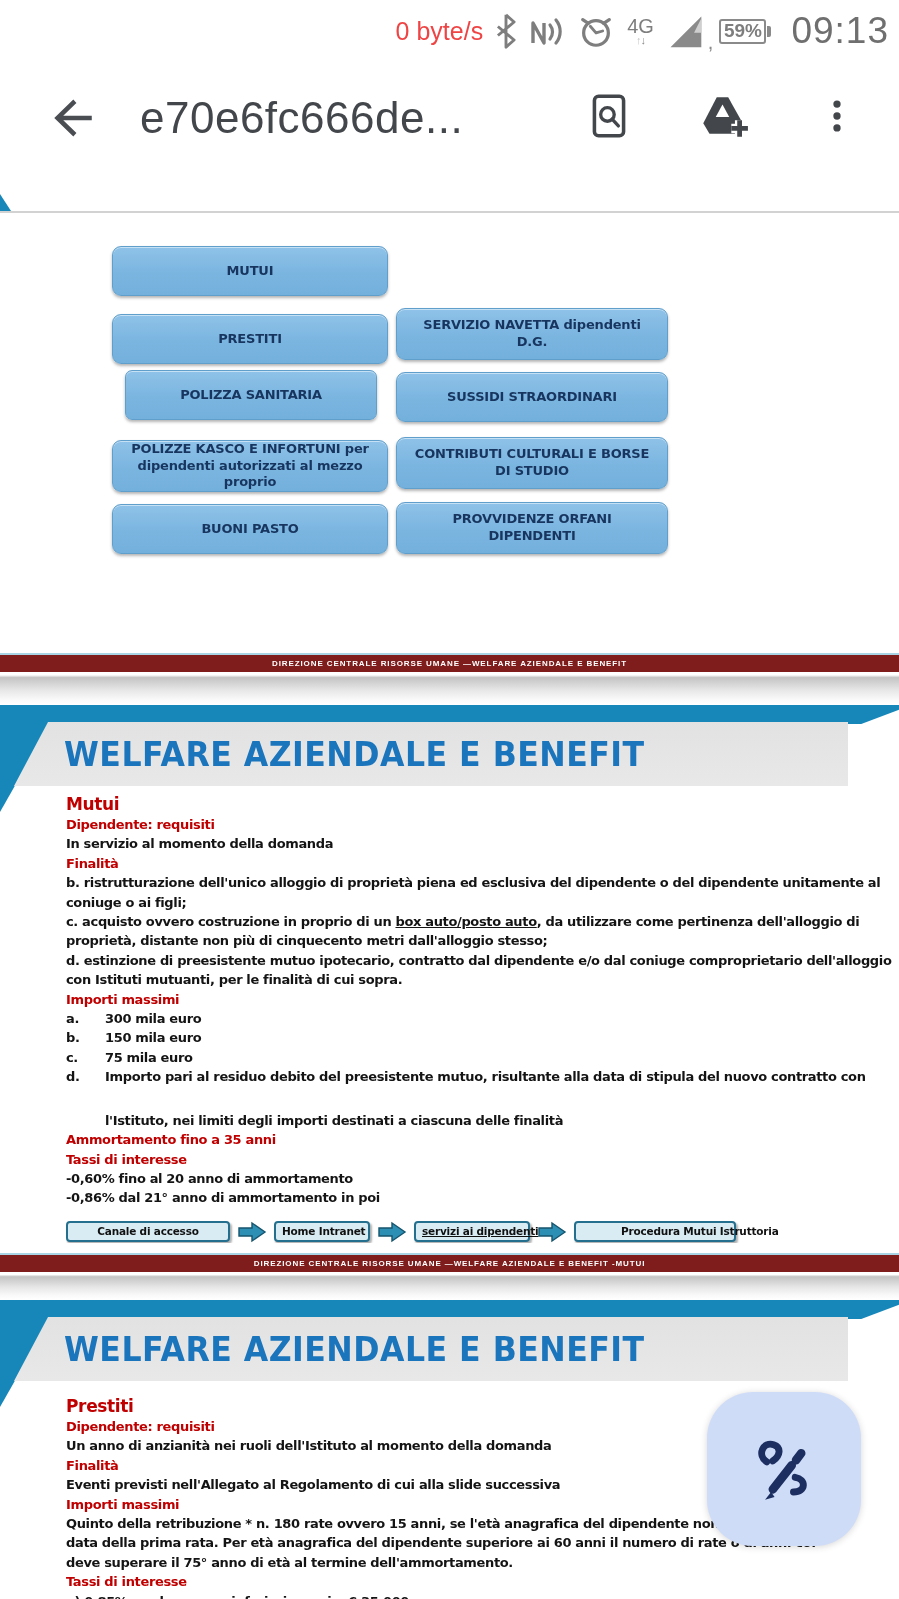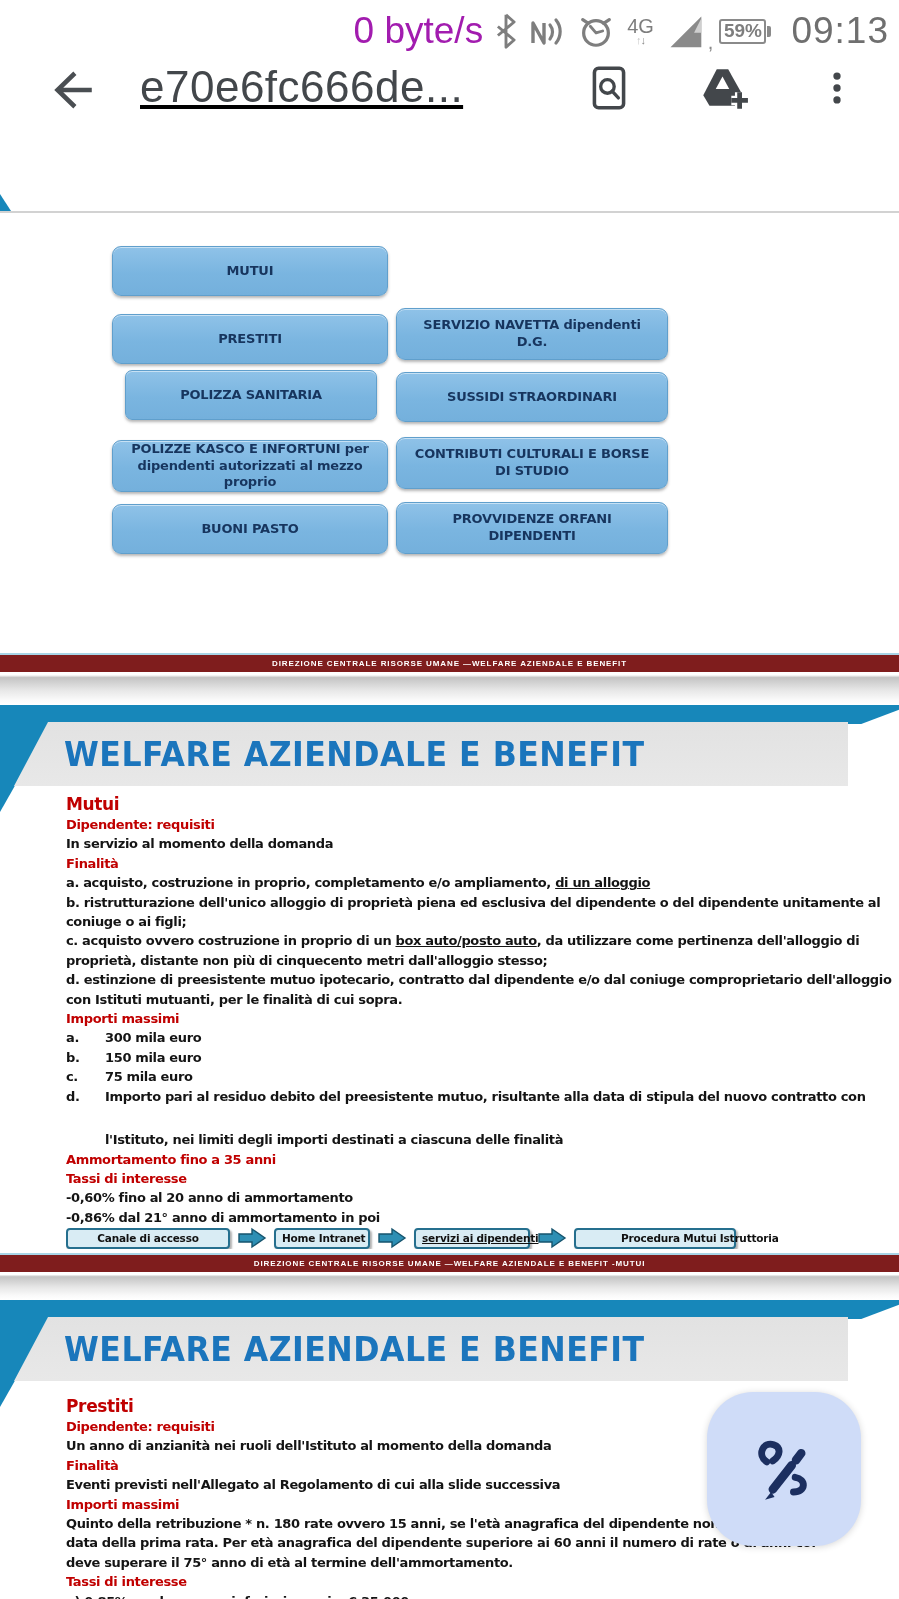--- a/index.html
+++ b/index.html
@@ -3,36 +3,36 @@
 <meta charset="utf-8">
 <style>
   * { margin:0; padding:0; box-sizing:border-box; }
   html,body { background:#fff; }
   .screen { position:relative; width:899px; height:1599px; overflow:hidden; background:#fff;
             font-family:"Liberation Sans", sans-serif; }
 
   
   .status-bar { height:62px; display:flex; align-items:center; justify-content:flex-end;
                 padding-right:10px; gap:12px; color:#7e7e7e; }
-  .sb-text { font-size:37px; color:#a21caf; }
+  .sb-text { font-size:25px; color:#ef4444; }
   .sb-ic { display:flex; align-items:center; }
   .sb-4g { display:flex; flex-direction:column; align-items:center; line-height:1; }
   .sb-4g .t { font-size:20px; color:#7e7e7e; }
   .sb-4g .arr { font-size:11px; letter-spacing:-1px; margin-top:-1px; }
   .sb-4g .arr .up { color:#c4c4c4; } .sb-4g .arr .dn { color:#8a8a8a; }
   .sb-comma { font-size:20px; color:#8a8a8a; align-self:flex-end; margin:0 -6px 8px -8px; }
   .batt { display:flex; align-items:center; }
   .batt-body { width:47px; height:25px; border:2.5px solid #8a8a8a; border-radius:3px;
                display:flex; align-items:center; justify-content:center;
                font-size:19px; font-weight:bold; color:#7e7e7e; }
   .batt-nub { width:4px; height:11px; background:#8a8a8a; border-radius:0 2px 2px 0; margin-left:1px; }
   .sb-time { font-size:37px; color:#6f6f6f; letter-spacing:1px; margin-left:8px; }
 
   
-  .toolbar { height:112px; display:flex; align-items:flex-start; padding:0 34px 0 42px; background:#fff;text-decoration:underline; }
+  .toolbar { height:112px; display:flex; align-items:center; padding:0 34px 0 42px; background:#fff; }
   .tb-back { width:56px; height:56px; display:flex; align-items:center; justify-content:center; cursor:pointer; }
   .tb-title { font-size:44px; color:#43474b; margin-left:42px; flex:1; white-space:nowrap;
               overflow:hidden; letter-spacing:0.5px; }
   .tb-actions { display:flex; align-items:center; gap:58px; }
   .tb-btn { width:56px; height:56px; display:flex; align-items:center; justify-content:center; cursor:pointer; }
 
   
   .viewer { position:relative; }
   .pre-edge { position:relative; height:39px; background:#fff; }
   .pre-edge .edge-line { position:absolute; bottom:0; left:0; width:100%; height:2px; background:#d2d2d2; }
@@ -74,21 +74,21 @@
   .body-txt { position:absolute; left:66px; right:0; overflow:hidden; }
   .s2 .body-txt { top:88px; } .s3 .body-txt { top:95px; }
   .ln { font-family:"DejaVu Sans",sans-serif; font-weight:bold; font-size:13px; line-height:19.4px;
         letter-spacing:-0.35px; color:#141414; white-space:nowrap; }
   .red { color:#c00000; }
   .h-red { font-size:17px; line-height:22px; color:#c00000; }
   .u { text-decoration:underline; }
   .li { display:flex; } .li .k { width:39px; flex:none; } .cont { padding-left:39px;margin-top:24px; }
 
   
-  .flow { display:flex; align-items:center; }
+  .flow { display:flex; align-items:center; margin-top:13px; }
   .fbox { background:#d9ecf4; border:2px solid #256f8e; border-radius:4px;
           box-shadow:1.5px 2px 2px rgba(0,0,0,.3); font-family:"DejaVu Sans",sans-serif;
           font-weight:bold; font-size:10.5px; color:#111; text-align:center;
           padding:2px 6px 3px; letter-spacing:-0.2px; white-space:nowrap; }
   .fbox.w1{ width:164px; } .fbox.w2{ width:96px; } .fbox.w3{ width:116px; } .fbox.w4{ width:162px;padding-left:45px; }
   .farrow { margin:0 7px; display:flex; }
 
   
   .fab { position:absolute; left:707px; top:1392px; width:154px; height:154px; border-radius:46px;
          background:#cfdcf8; box-shadow:0 1px 7px rgba(0,0,0,.16); display:flex; align-items:center;
@@ -204,21 +204,20 @@
       <div class="band"></div>
       <div class="wedge"></div>
       <div class="banner">
         <div class="slide-title">WELFARE AZIENDALE E BENEFIT</div>
       </div>
       <div class="body-txt">
         <div class="ln h-red">Mutui</div>
         <div class="ln red">Dipendente: requisiti</div>
         <div class="ln">In servizio al momento della domanda</div>
         <div class="ln red">Finalità</div>
-        <div class="ln"><span>a. acquisto, costruzione in proprio, completamento e/o ampliamento, </span><span class="u">di un alloggio</span></div>
         <div class="ln">b. ristrutturazione dell'unico alloggio di proprietà piena ed esclusiva del dipendente o del dipendente unitamente al</div>
         <div class="ln">coniuge o ai figli;</div>
         <div class="ln"><span>c. acquisto ovvero costruzione in proprio di un </span><span class="u">box auto/posto auto</span><span>, da utilizzare come pertinenza dell'alloggio di</span></div>
         <div class="ln">proprietà, distante non più di cinquecento metri dall'alloggio stesso;</div>
         <div class="ln">d. estinzione di preesistente mutuo ipotecario, contratto dal dipendente e/o dal coniuge comproprietario dell'alloggio</div>
         <div class="ln">con Istituti mutuanti, per le finalità di cui sopra.</div>
         <div class="ln red">Importi massimi</div>
         <div class="ln li">
             <span class="k">a.</span>
             <span>300 mila euro</span>

